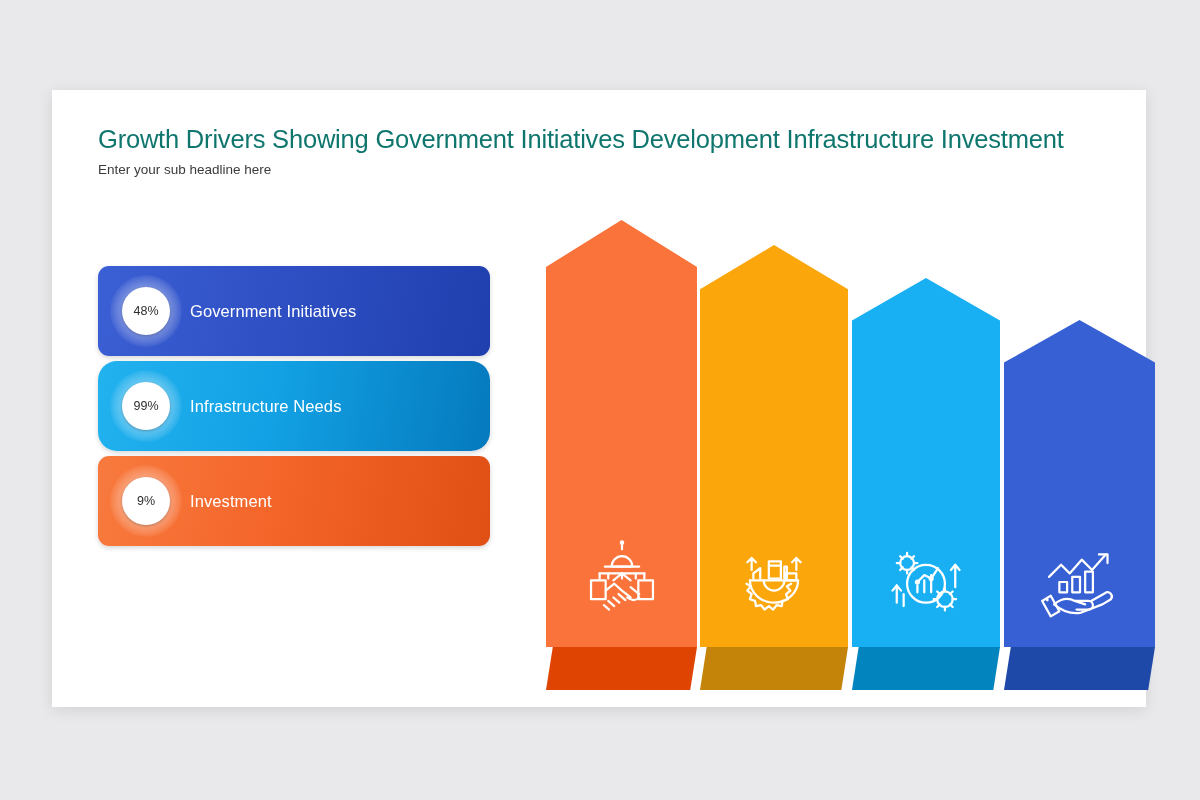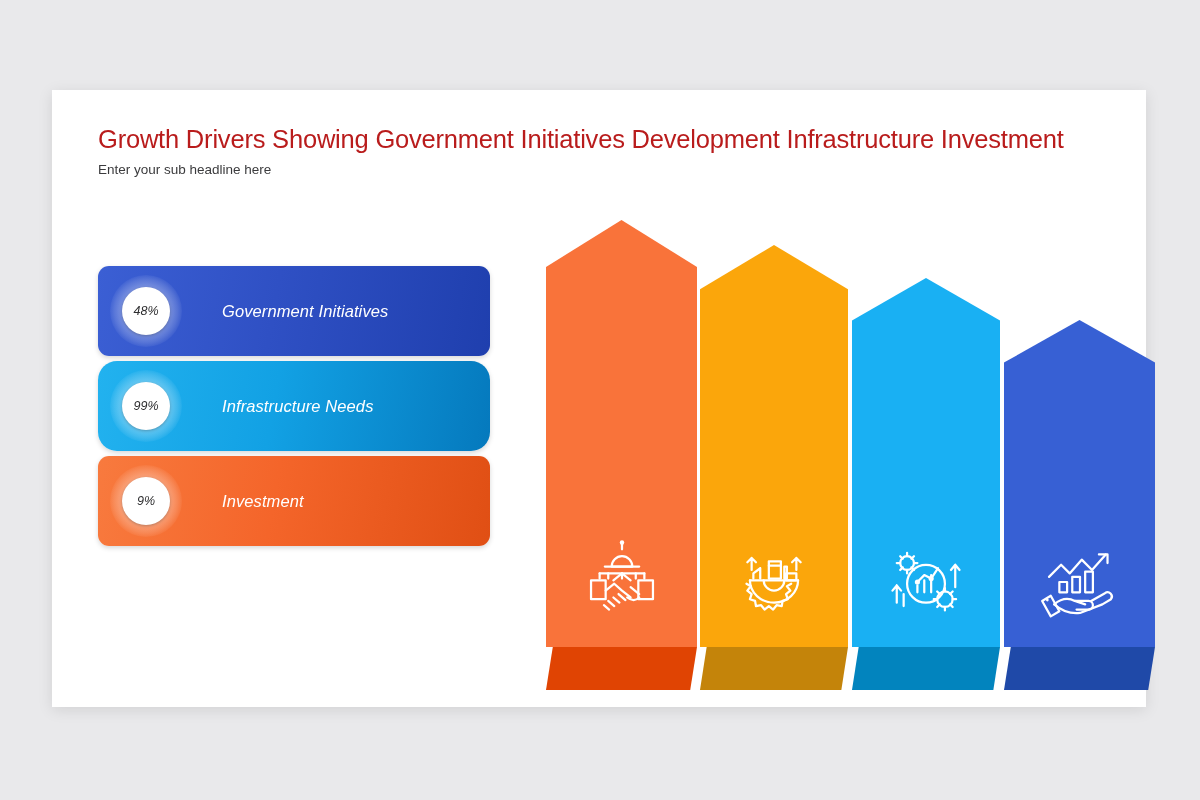--- a/index.html
+++ b/index.html
@@ -24,39 +24,38 @@
     height: 617px;
     background: #ffffff;
     box-shadow: 0 3px 14px rgba(0,0,0,0.10);
   }
 
   #headings { position: absolute; left: 46px; top: 35px; width: 1000px; }
 
   #page-title {
     font-size: 25.5px;
     font-weight: 400;
-    color: #b91c1c;
+    color: #0f766e;
     letter-spacing: -0.2px;
     white-space: nowrap;
   }
 
   #page-subtitle {
     margin-top: 8px;
     font-size: 13.5px;
     font-weight: 400;
     color: #3b3b3d;
   }
 
   
   #legend-list {
     position: absolute;
     left: 46px;
     top: 176px;
     width: 340px;
-    font-style: italic;
   }
 
   .legend-row {
     position: relative;
     width: 392px;
     height: 90px;
     border-radius: 11px;
     margin-bottom: 5px;
     display: flex;
     align-items: center;
@@ -95,21 +94,20 @@
     box-shadow: 0 1px 3px rgba(0,0,0,0.25);
   }
 
   .legend-row .legend-label {
     position: absolute;
     left: 92px;
     font-size: 16.5px;
     color: #ffffff;
     font-weight: 400;
     letter-spacing: 0.1px;
-    margin-left: 32px;
   }
 
   .row-blue   { background: linear-gradient(100deg, #3b5fd4 0%, #2f50c4 45%, #1f3fae 100%); }
   .row-cyan   { background: linear-gradient(100deg, #22b2ef 0%, #12a1e4 45%, #0579bd 100%); border-radius: 19px; }
   .row-amber  { background: linear-gradient(100deg, #f7a41c 0%, #eb9a14 45%, #c2860c 100%); }
   .row-orange { background: linear-gradient(100deg, #f87a3e 0%, #f4652a 45%, #e04f14 100%); }
 
   
   #columns {
     position: absolute;

